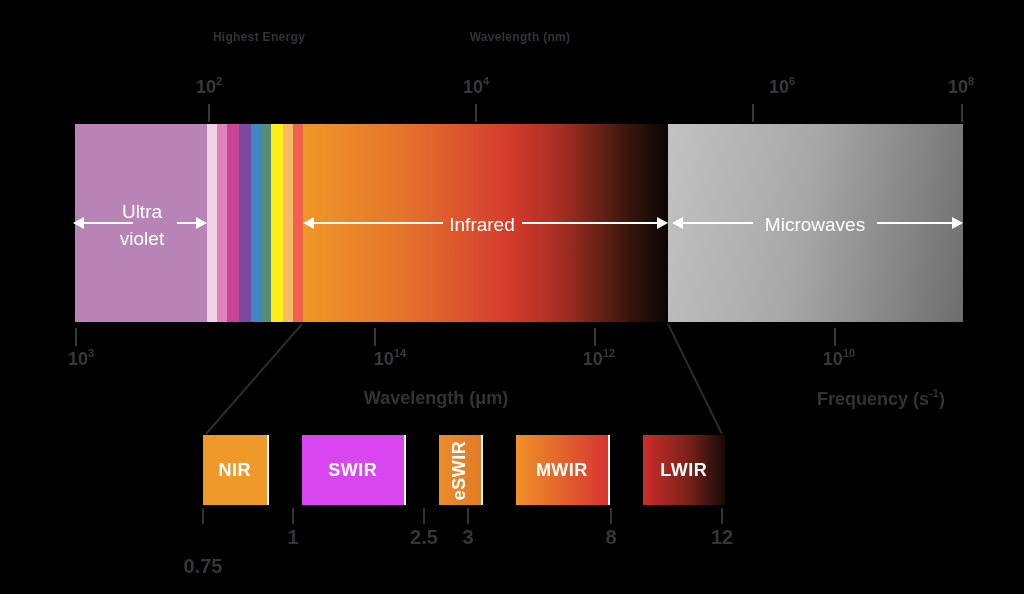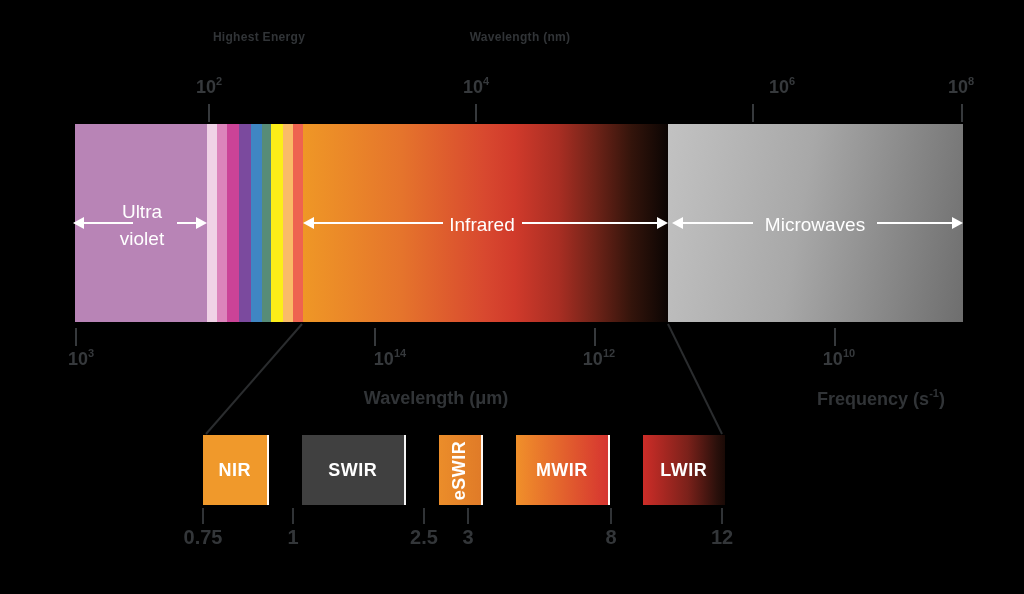--- a/index.html
+++ b/index.html
@@ -36,21 +36,21 @@
   .arrow.to-left::after{left:-11px;border-right:11px solid #fff;}
   .arrow.to-right::after{right:-11px;border-left:11px solid #fff;}
   
   .connectors{position:absolute;left:0;top:0;pointer-events:none;}
   
   .subbar{position:absolute;left:203px;top:435px;width:522px;height:70px;display:flex;gap:33px;}
   .subseg{height:100%;box-sizing:border-box;display:flex;align-items:center;
     justify-content:center;color:#fff;font-size:18px;font-weight:700;letter-spacing:.5px;}
   .subseg.sep{border-right:2px solid rgba(255,255,255,.95);}
   .sub-nir{width:90px;background:#f0992b;}
-  .sub-swir{width:144px;background:#404040;}
+  .sub-swir{width:144px;background:#d946ef;}
   .sub-eswir{width:44px;background:linear-gradient(to right,#eb8d2a,#e07b28);}
   .sub-mwir{width:129px;background:linear-gradient(to right,#f0902a,#d63530);}
   .sub-lwir{width:114px;background:linear-gradient(to right,#cd2d28 0%,#7a211a 55%,#2a100b 90%,#1a0a06 100%);}
   .vertical{transform:rotate(-90deg);white-space:nowrap;}
   .subtick{position:absolute;top:508px;width:2px;height:16px;background:#303336;}
   .subticklabel{position:absolute;top:526px;transform:translateX(-50%);
     color:#333639;font-size:20px;font-weight:700;white-space:nowrap;}
 </style>
 </head>
 <body>
@@ -138,20 +138,20 @@
       </div>
   </div>
 
   <div class="subtick" style="left:202px;"></div>
   <div class="subtick" style="left:292px;"></div>
   <div class="subtick" style="left:423px;"></div>
   <div class="subtick" style="left:467px;"></div>
   <div class="subtick" style="left:610px;"></div>
   <div class="subtick" style="left:721px;"></div>
 
-  <div class="subticklabel" style="left:203px;">0.75</div>
+  <div class="subticklabel" style="left:203px;margin-top:29px;">0.75</div>
   <div class="subticklabel" style="left:293px;">1</div>
   <div class="subticklabel" style="left:424px;">2.5</div>
   <div class="subticklabel" style="left:468px;">3</div>
   <div class="subticklabel" style="left:611px;">8</div>
   <div class="subticklabel" style="left:722px;">12</div>
 
 </div>
 
 </body></html>

